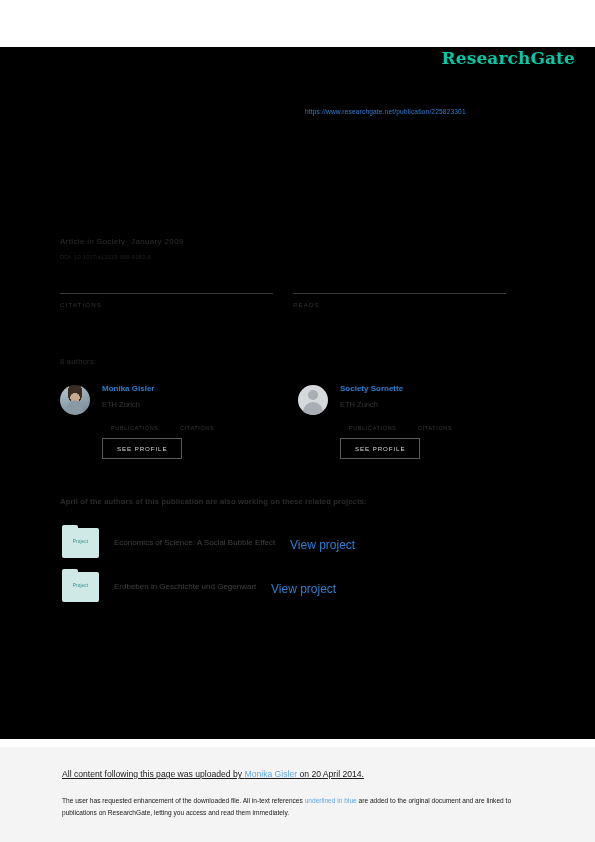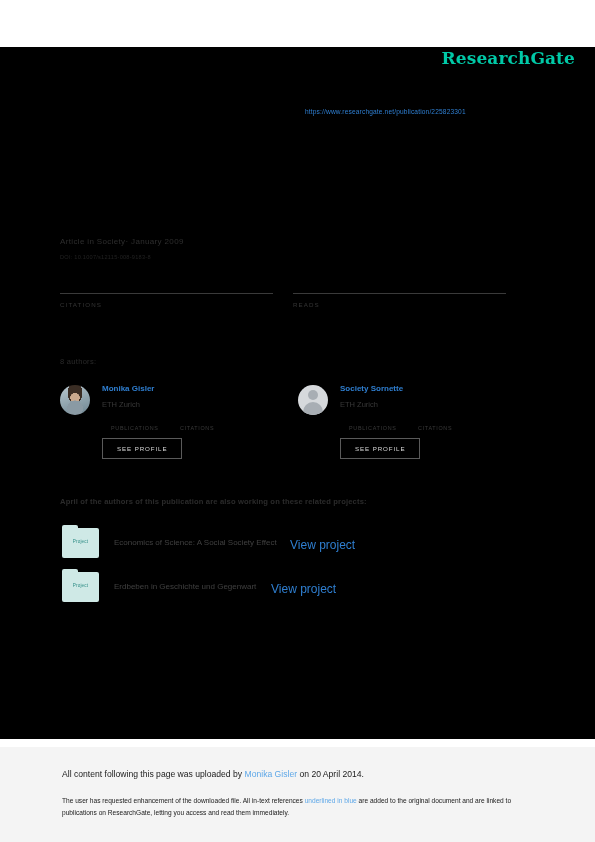--- a/index.html
+++ b/index.html
@@ -286,20 +286,21 @@
     left: 0; top: 747px;
     width: 595px; height: 95px;
     background: #f4f4f4;
   }
   .footer-upload {
     position: absolute;
     left: 62px; top: 22px;
     font-size: 8.6px;
     color: #1a1a1a;
     white-space: nowrap;
+    text-decoration: underline;
   }
   .footer-upload .lnk { color: #5fa8e8; }
   .footer-note {
     position: absolute;
     left: 62px; top: 48px;
     width: 470px;
     font-size: 6.6px;
     color: #1a1a1a;
     line-height: 1.85;
   }
@@ -371,21 +372,21 @@
     </div>
     <button class="see-profile">SEE PROFILE</button>
   </div>
 
   <div class="projects-heading">April of the authors of this publication are also working on these related projects:</div>
 
   <div class="project-row p1">
     <div class="folder-icon">
       <span>Project</span>
     </div>
-    <div class="project-title">Economics of Science: A Social Society Effect</div>
+    <div class="project-title">Economics of Science: A Social Bubble Effect</div>
     <a class="project-link">View project</a>
   </div>
 
   <div class="project-row p2">
     <div class="folder-icon">
       <span>Project</span>
     </div>
     <div class="project-title">Erdbeben in Geschichte und Gegenwart</div>
     <a class="project-link">View project</a>
   </div>

